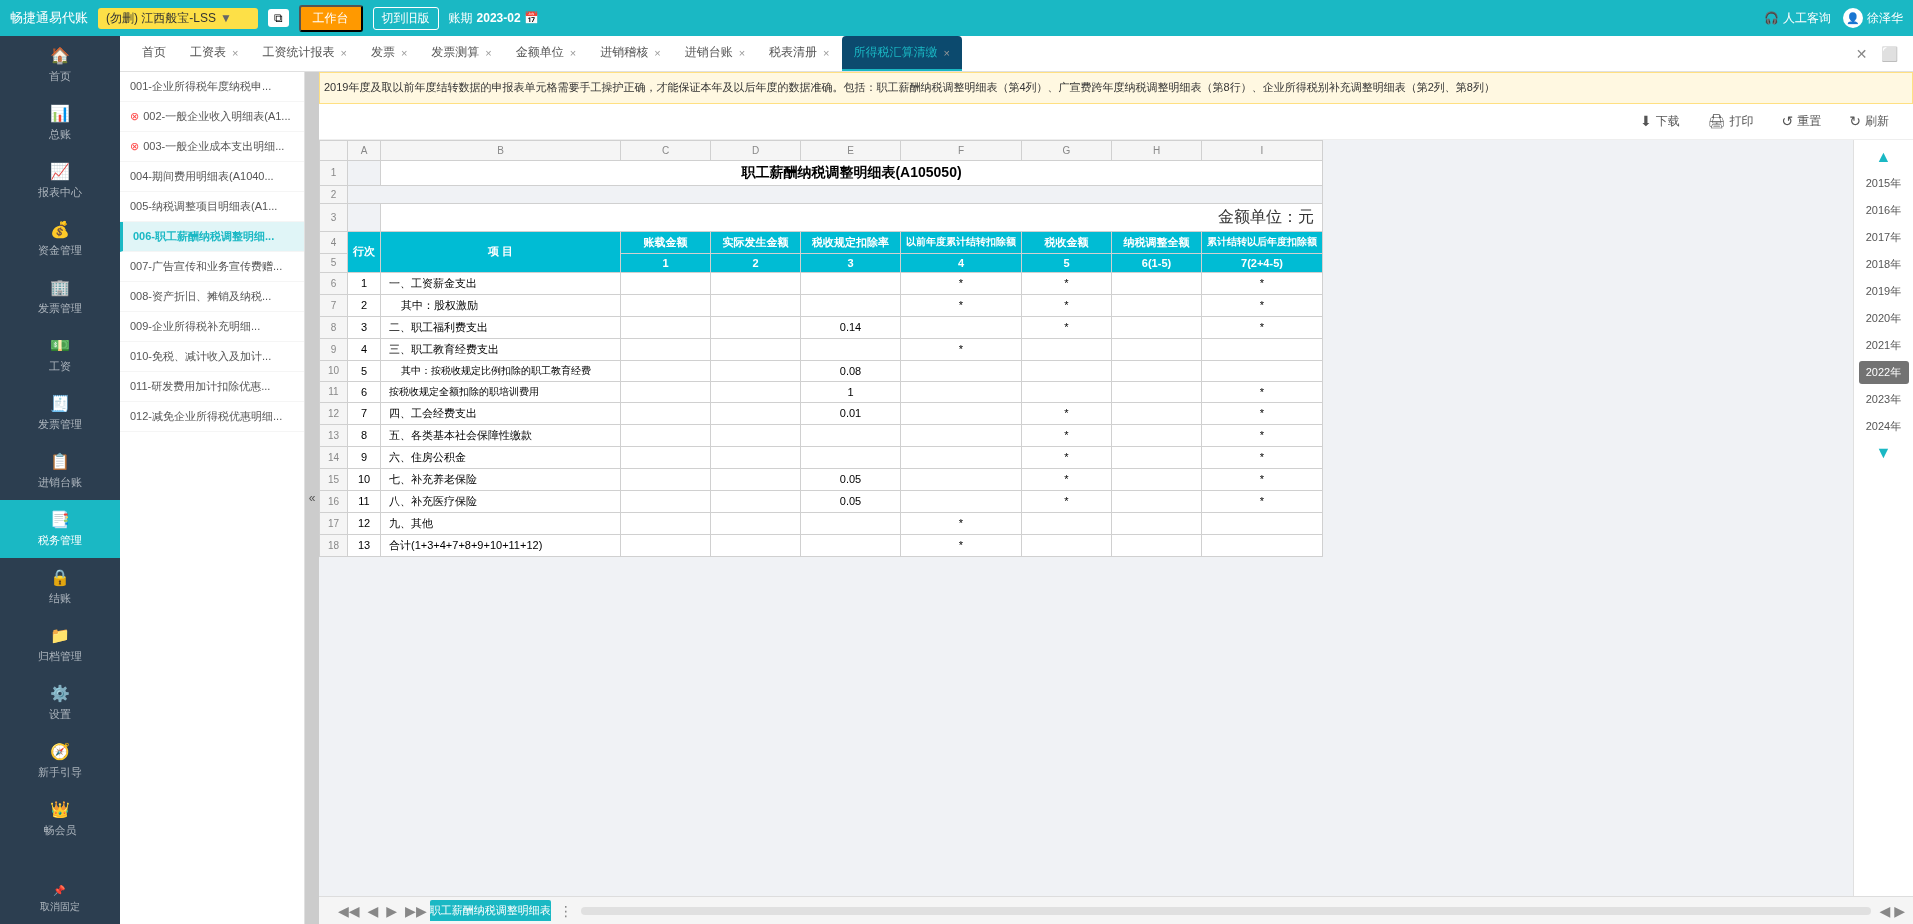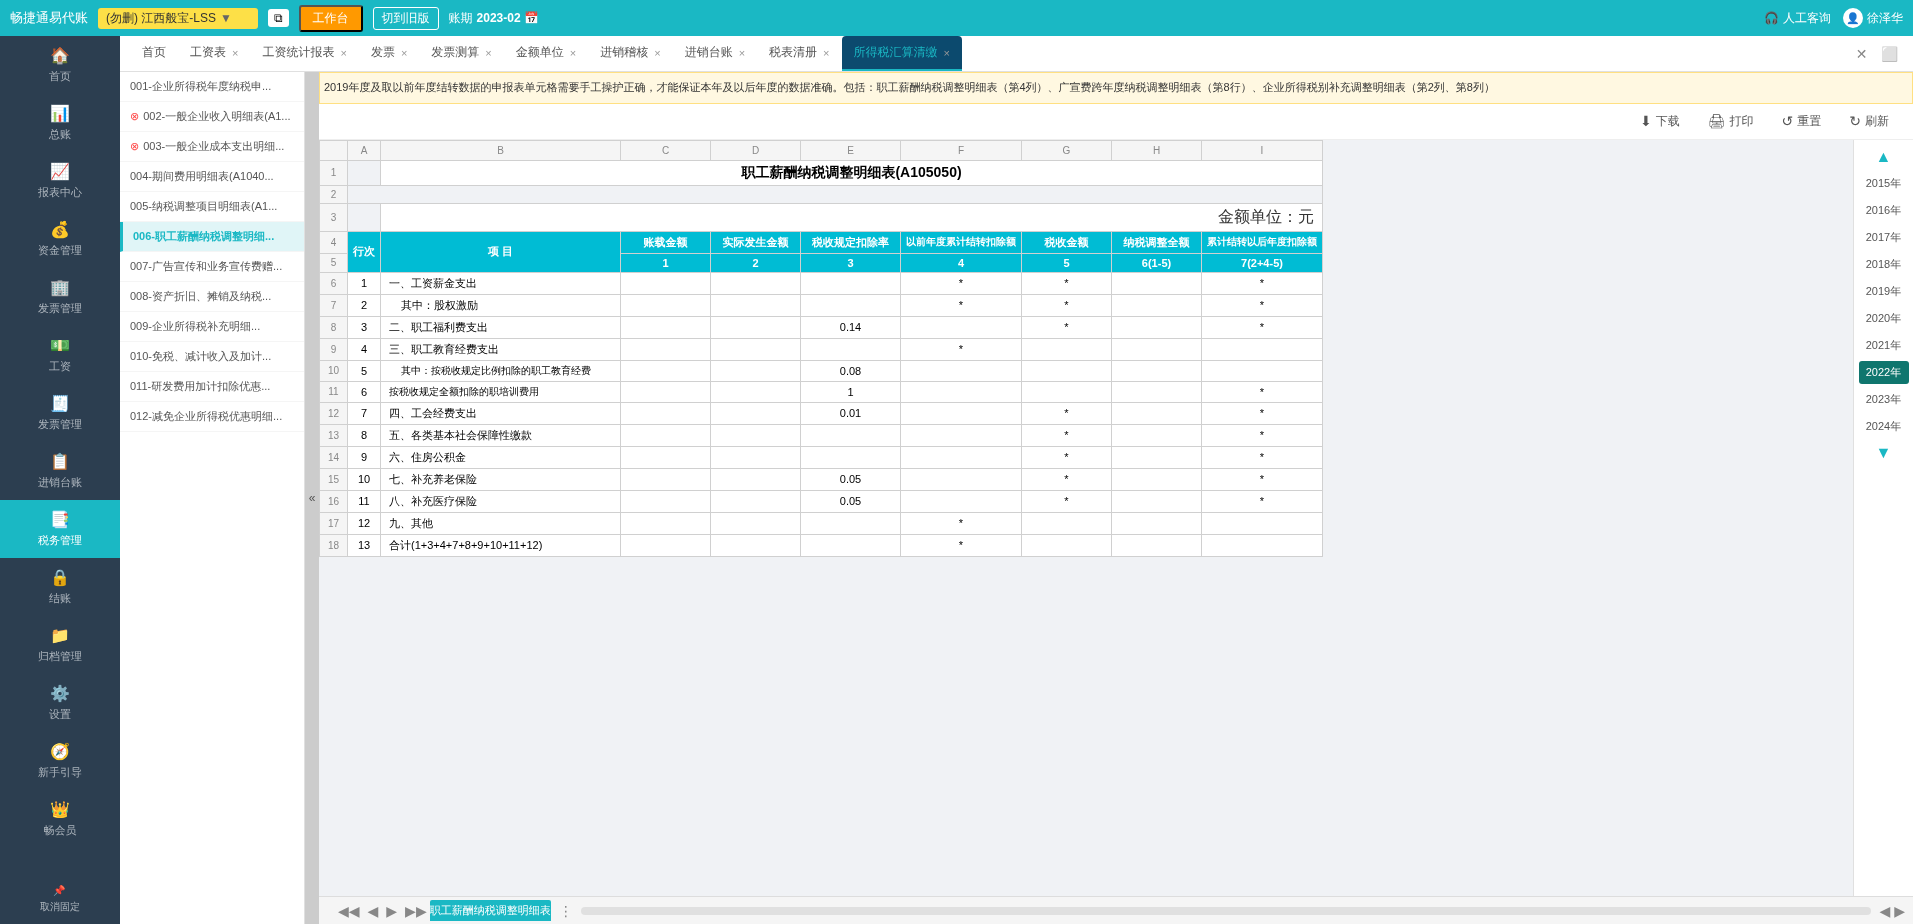--- a/index.html
+++ b/index.html
@@ -58,21 +58,21 @@
     
     .toolbar { display: flex; align-items: center; justify-content: flex-end; padding: 6px 16px; background: white; border-bottom: 1px solid #eee; gap: 12px; flex-shrink: 0; }
     .toolbar-btn { display: flex; align-items: center; gap: 4px; font-size: 12px; color: #555; cursor: pointer; padding: 3px 8px; }
     .toolbar-btn .icon { font-size: 14px; }
 
     
     .spreadsheet-container { flex: 1; display: flex; overflow: hidden; position: relative; }
     .spreadsheet-main { flex: 1; overflow: auto; }
     .year-nav { width: 60px; background: white; border-left: 1px solid #e0e0e0; display: flex; flex-direction: column; align-items: center; padding: 4px 0; overflow-y: auto; flex-shrink: 0; }
     .year-nav-btn { width: 50px; padding: 4px 2px; font-size: 11px; text-align: center; cursor: pointer; border-radius: 3px; margin: 2px 0; color: #555; }
-    .year-nav-btn.active { background: #0f766e; color: white; }
+    .year-nav-btn.active { background: #737373; color: white; }
     .year-nav-arrow { color: #1ab8c4; font-size: 16px; cursor: pointer; padding: 4px; }
 
     
     table.sheet { border-collapse: collapse; font-size: 11px; min-width: 900px; }
     table.sheet th, table.sheet td { border: 1px solid #d0d0d0; padding: 3px 5px; white-space: nowrap; }
     table.sheet .row-num { background: #f5f5f5; text-align: center; width: 28px; color: #888; font-size: 10px; }
     table.sheet .col-header { background: #f5f5f5; text-align: center; color: #888; font-size: 10px; font-weight: normal; height: 20px; }
     table.sheet .header-teal { background: #00bcd4; color: white; text-align: center; font-weight: bold; }
     table.sheet .title-row { text-align: center; font-size: 14px; font-weight: bold; background: white; }
     table.sheet .unit-row { text-align: right; font-size: 16px; background: white; color: #333; padding-right: 8px; }

